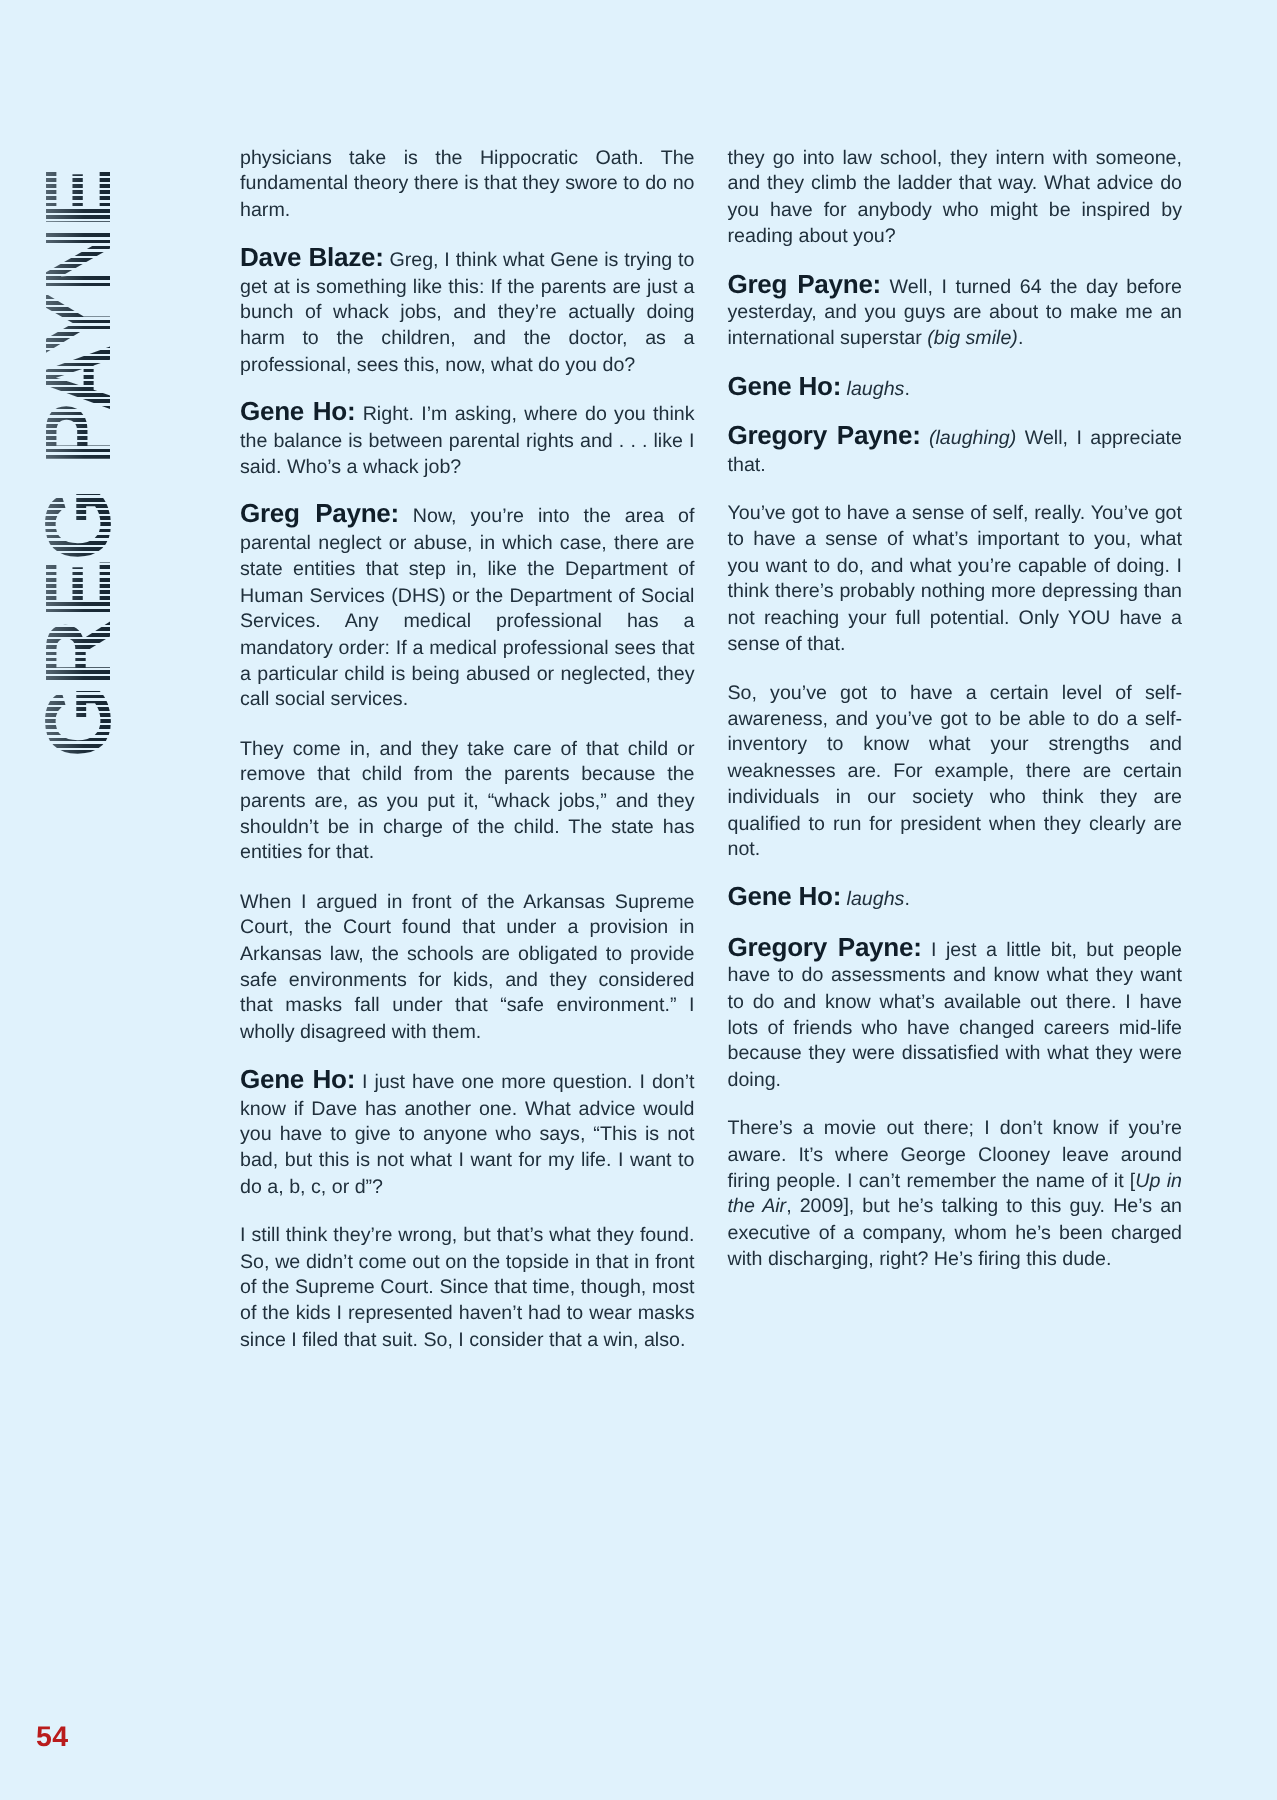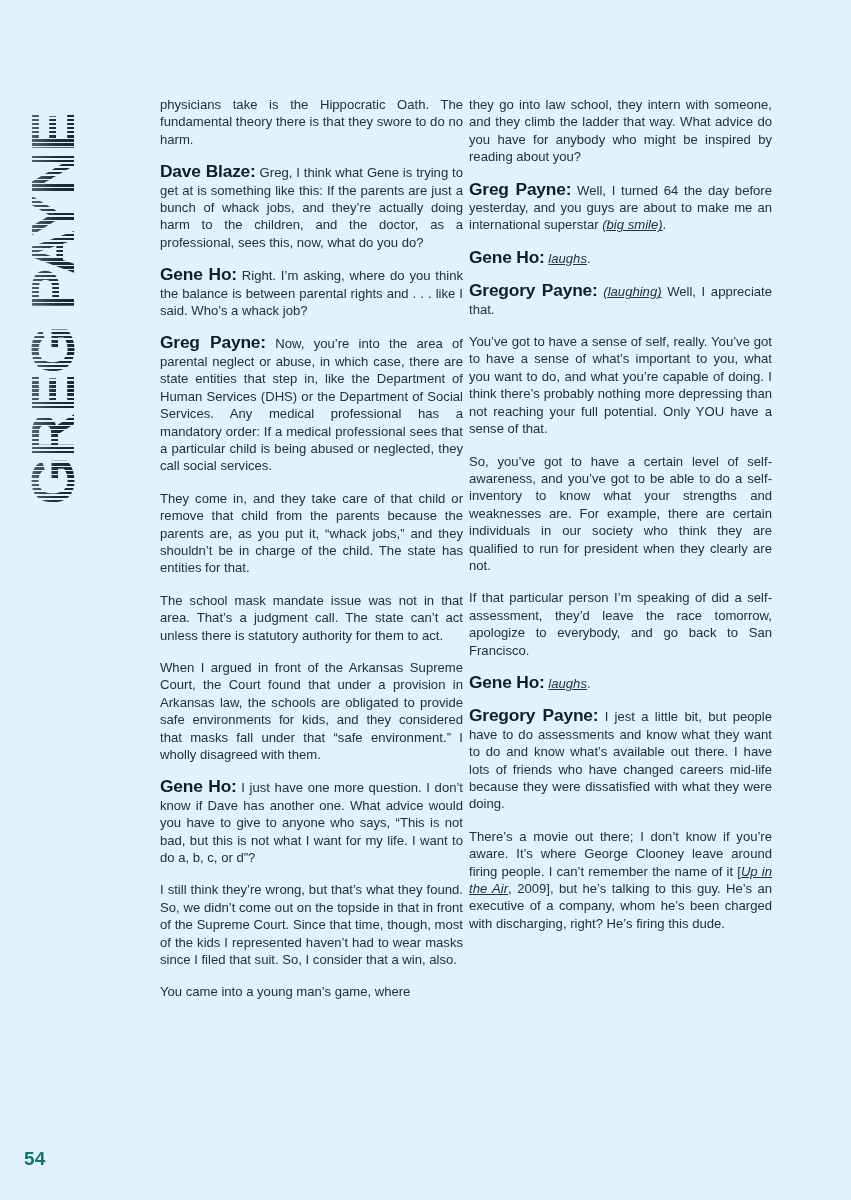--- a/index.html
+++ b/index.html
@@ -91,21 +91,21 @@
     height: 1000px;
     margin-left: 20px;
   }
   .col {
     position: absolute;
     top: 0;
     width: 303px;
     height: 1000px;
   }
   .col-left  { left: 0; }
-  .col-right { left: 309px; }
+  .col-right { left: 325px; }
 
   p.para {
     margin: 0 0 15px 0;
     font-size: 13.1px;
     line-height: 17.4px;
     text-align: justify;
     text-justify: inter-word;
     color: #20303c;
     hyphens: none;
   }
@@ -114,30 +114,30 @@
   .speaker {
     font-weight: 700;
     font-size: 17.4px;
     letter-spacing: -0.2px;
     color: #101e29;
   }
   .speaker-lead {
     
     line-height: 21px;
   }
-  em, .ital { font-style: italic; text-decoration: underline; }
+  em, .ital { font-style: italic; }
 
   
   .folio {
     position: absolute;
     left: 24px;
     top: 1148px;
     font-weight: 700;
     font-size: 19px;
-    color: #0f766e;
+    color: #b91c1c;
     letter-spacing: 0.2px;
   }
 </style>
 </head>
 <body>
 
 <div class="page">
 
   <div class="running-title">
     <div class="rt-word rt-payne">PAYNE</div>
@@ -153,47 +153,44 @@
       <p class="para"><span>physicians take is the Hippocratic Oath. The fundamental theory there is that they swore to do no harm.</span></p>
 
       <p class="para speaker-lead"><span class="speaker">Dave Blaze:</span> <span>Greg, I think what Gene is trying to get at is something like this: If the parents are just a bunch of whack jobs, and they’re actually doing harm to the children, and the doctor, as a professional, sees this, now, what do you do?</span></p>
 
       <p class="para speaker-lead"><span class="speaker">Gene Ho:</span> <span>Right. I’m asking, where do you think the balance is between parental rights and . . . like I said. Who’s a whack job?</span></p>
 
       <p class="para speaker-lead"><span class="speaker">Greg Payne:</span> <span>Now, you’re into the area of parental neglect or abuse, in which case, there are state entities that step in, like the Department of Human Services (DHS) or the Department of Social Services. Any medical professional has a mandatory order: If a medical professional sees that a particular child is being abused or neglected, they call social services.</span></p>
 
       <p class="para"><span>They come in, and they take care of that child or remove that child from the parents because the parents are, as you put it, “whack jobs,” and they shouldn’t be in charge of the child. The state has entities for that.</span></p>
 
-      <p class="para"><span>The school mask mandate issue was not in that area. That’s a judgment call. The state can’t act unless there is statutory authority for them to act.</span></p>
 
       <p class="para"><span>When I argued in front of the Arkansas Supreme Court, the Court found that under a provision in Arkansas law, the schools are obligated to provide safe environments for kids, and they considered that masks fall under that “safe environment.” I wholly disagreed with them.</span></p>
 
       <p class="para speaker-lead"><span class="speaker">Gene Ho:</span> <span>I just have one more question. I don’t know if Dave has another one. What advice would you have to give to anyone who says, “This is not bad, but this is not what I want for my life. I want to do a, b, c, or d”?</span></p>
 
       <p class="para"><span>I still think they’re wrong, but that’s what they found. So, we didn’t come out on the topside in that in front of the Supreme Court. Since that time, though, most of the kids I represented haven’t had to wear masks since I filed that suit. So, I consider that a win, also.</span></p>
 
-      <p class="para"><span>You came into a young man’s game, where</span></p>
     </div>
 
     <div class="col col-right">
 
       <p class="para"><span>they go into law school, they intern with someone, and they climb the ladder that way. What advice do you have for anybody who might be inspired by reading about you?</span></p>
 
       <p class="para speaker-lead"><span class="speaker">Greg Payne:</span> <span>Well, I turned 64 the day before yesterday, and you guys are about to make me an international superstar </span><em>(big smile)</em><span>.</span></p>
 
       <p class="para speaker-lead"><span class="speaker">Gene Ho:</span> <em>laughs</em><span>.</span></p>
 
 
       <p class="para speaker-lead"><span class="speaker">Gregory Payne:</span> <em>(laughing)</em><span> Well, I appreciate that.</span></p>
 
       <p class="para"><span>You’ve got to have a sense of self, really. You’ve got to have a sense of what’s important to you, what you want to do, and what you’re capable of doing. I think there’s probably nothing more depressing than not reaching your full potential. Only YOU have a sense of that.</span></p>
 
       <p class="para"><span>So, you’ve got to have a certain level of self-awareness, and you’ve got to be able to do a self-inventory to know what your strengths and weaknesses are. For example, there are certain individuals in our society who think they are qualified to run for president when they clearly are not.</span></p>
 
-      <p class="para"><span>If that particular person I’m speaking of did a self-assessment, they’d leave the race tomorrow, apologize to everybody, and go back to San Francisco.</span></p>
 
       <p class="para speaker-lead"><span class="speaker">Gene Ho:</span> <em>laughs</em><span>.</span></p>
 
       <p class="para speaker-lead"><span class="speaker">Gregory Payne:</span> <span>I jest a little bit, but people have to do assessments and know what they want to do and know what’s available out there. I have lots of friends who have changed careers mid-life because they were dissatisfied with what they were doing.</span></p>
 
       <p class="para"><span>There’s a movie out there; I don’t know if you’re aware. It’s where George Clooney leave around firing people. I can’t remember the name of it [</span><em>Up in the Air</em><span>, 2009], but he’s talking to this guy. He’s an executive of a company, whom he’s been charged with discharging, right? He’s firing this dude.</span></p>
 
     </div>
   </div>
 

